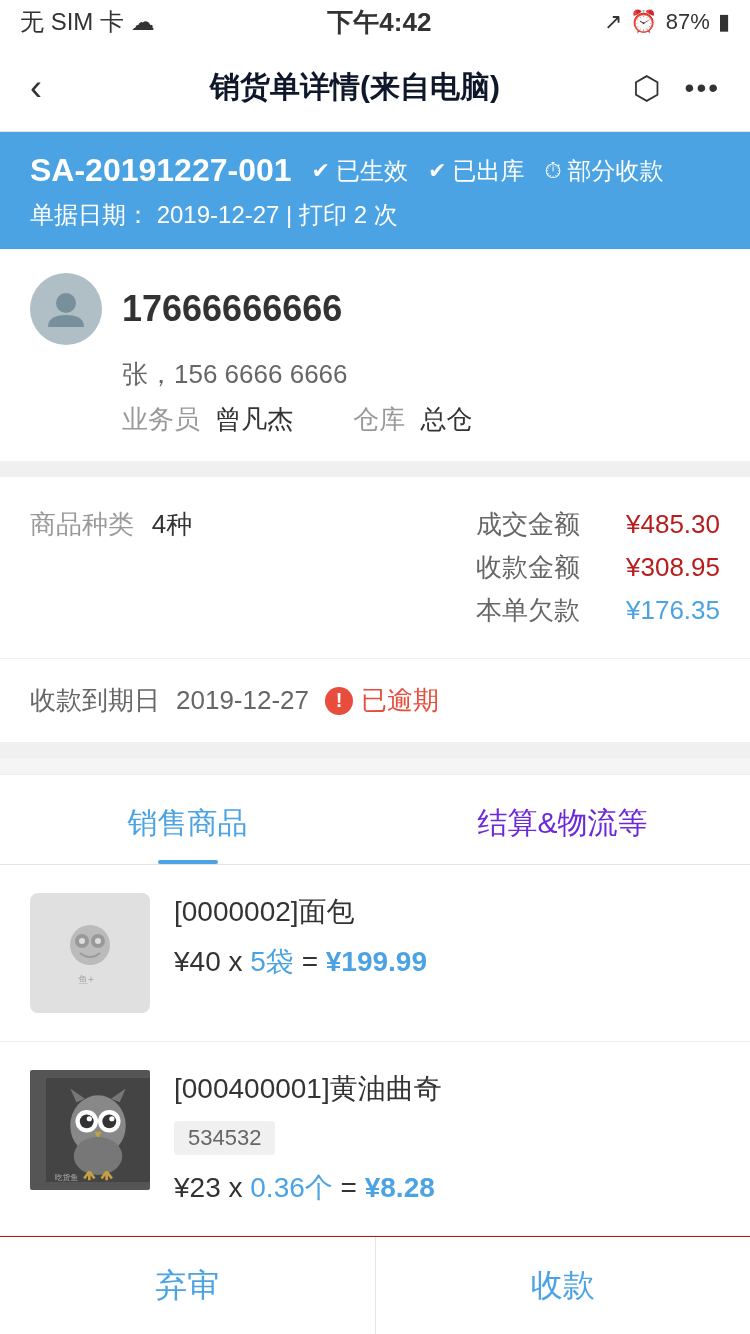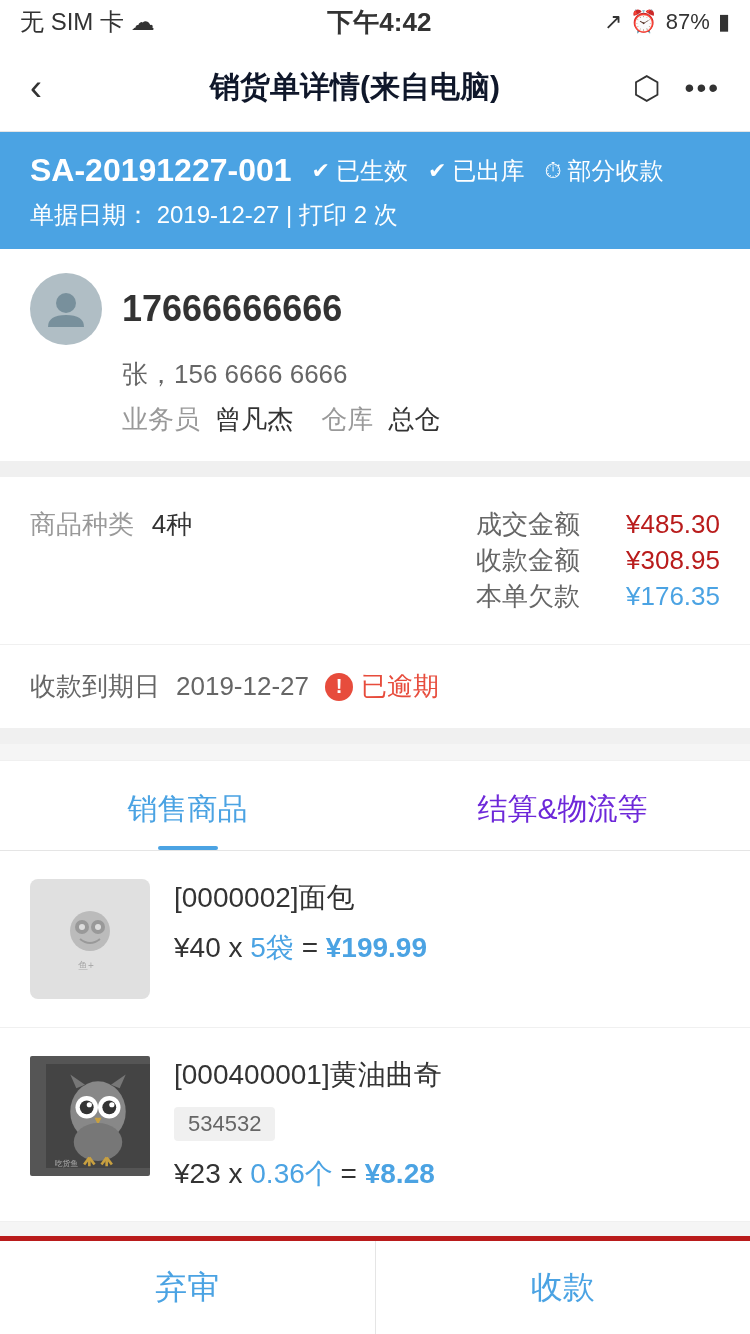--- a/index.html
+++ b/index.html
@@ -122,21 +122,21 @@
       color: #333;
     }
     .customer-info {
       font-size: 26px;
       color: #666;
       margin-bottom: 10px;
       padding-left: 92px;
     }
     .customer-meta {
       display: flex;
-      gap: 28px;
+      gap: 60px;
       padding-left: 92px;
       font-size: 26px;
       color: #666;
     }
     .meta-label { color: #999; margin-right: 8px; }
     .meta-value { color: #333; }
 
     
     .divider {
       height: 16px;
@@ -155,21 +155,21 @@
       display: flex;
       flex-direction: column;
       gap: 10px;
     }
     .stats-label { font-size: 26px; color: #999; margin-right: 10px; }
     .stats-value { font-size: 26px; color: #333; }
     .stats-right {
       display: flex;
       flex-direction: column;
       align-items: flex-end;
-      gap: 1px;
+      gap: 8px;
     }
     .stats-row {
       display: flex;
       gap: 20px;
       align-items: center;
     }
     .stats-row-label { font-size: 26px; color: #666; }
     .stats-row-value { font-size: 26px; color: #b91c1c; font-weight: 500; min-width: 120px; text-align: right; }
     .stats-row-value.owed { color: #4BA3E3; }
 
@@ -296,21 +296,21 @@
     .product-price .total { color: #4BA3E3; font-weight: 600; }
 
     
     .bottom-bar {
       position: fixed;
       bottom: 0;
       left: 0;
       width: 750px;
       height: 98px;
       background: #fff;
-      border-top: 5px solid #b91c1c;
+      border-top: 1px solid #b91c1c;
       display: flex;
     }
     .bottom-btn {
       flex: 1;
       display: flex;
       align-items: center;
       justify-content: center;
       font-size: 32px;
       font-weight: 500;
       cursor: pointer;

